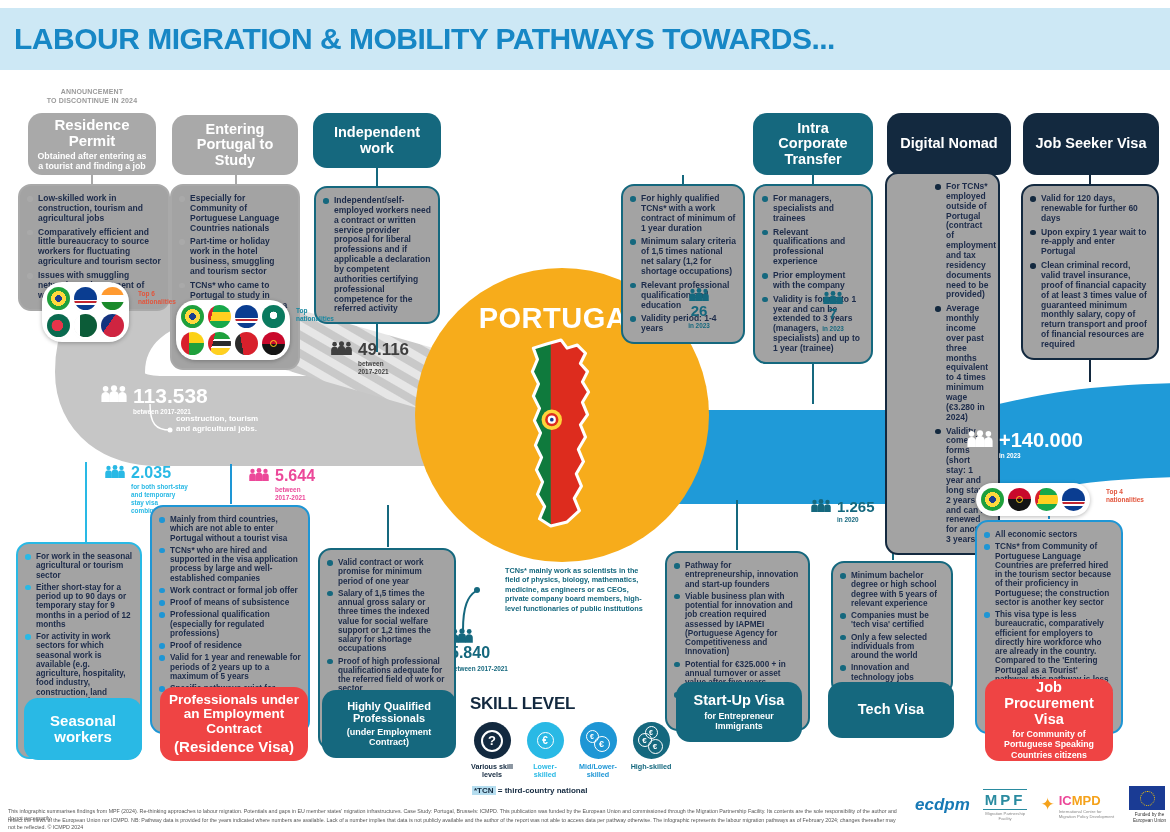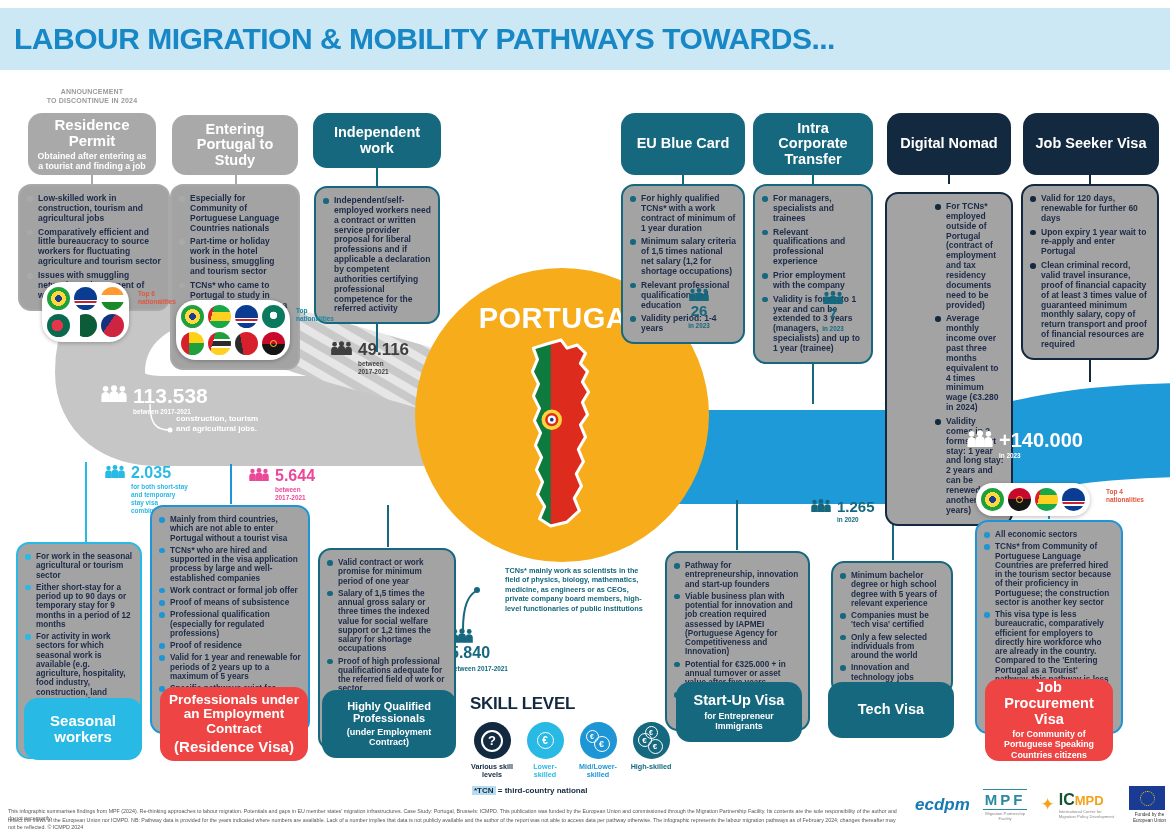--- a/index.html
+++ b/index.html
@@ -80,21 +80,21 @@
   .fnote .hl{background:#b5ddef;padding:0 2px;}
   
   .finep{position:absolute;left:8px;width:895px;font-size:5.3px;color:#555;line-height:1.4;z-index:4;}
   .logos{position:absolute;left:915px;top:786px;display:flex;align-items:center;gap:13px;z-index:4;}
   .ecdpm{font-style:italic;font-weight:800;font-size:17px;color:#1779b5;}
   .mpf{text-align:center;}
   .mpf .m{font-size:15px;color:#2a8ba0;letter-spacing:3px;font-weight:700;border-top:1.5px solid #2a8ba0;border-bottom:1.5px solid #2a8ba0;padding:1px 2px;}
   .mpf .msub{font-size:4.2px;color:#888;margin-top:1px;}
   .icmpd{display:flex;align-items:center;gap:4px;}
   .icmpd .dia{color:#f5a21b;font-size:17px;line-height:1;}
-  .icmpd .ic1{color:#14532d;font-weight:800;font-size:16px;}
+  .icmpd .ic1{color:#ec4899;font-weight:800;font-size:13px;}
   .icmpd .ic2{color:#f5a21b;font-weight:800;font-size:13px;}
   .icmpd .isub{font-size:4.2px;color:#888;line-height:1.2;}
   .euflag{width:36px;height:24px;background:#1a3b94;display:flex;align-items:center;justify-content:center;}
   .euflag .stars{width:13px;height:13px;border:1.4px dotted #ffcc00;border-radius:50%;}
   .eutxt{font-size:4.6px;color:#333;text-align:center;line-height:1.3;margin-top:2px;}
 </style>
 </head>
 <body>
 
 <div id="stage">
@@ -174,23 +174,20 @@
   <div class="card gray" style="left:28px;top:113px;width:128px;height:62px;">
     <div class="t" style="font-size:15px;">Residence Permit</div>
     <div class="sub">Obtained after entering as a tourist and finding a job</div>
   </div>
   <div class="card gray" style="left:172px;top:115px;width:126px;height:60px;">
     <div class="t">Entering Portugal to Study</div>
   </div>
   <div class="card teal" style="left:313px;top:113px;width:128px;height:55px;">
     <div class="t">Independent work</div>
   </div>
-  <div class="card teal" style="left:621px;top:113px;width:124px;height:62px;">
-    <div class="t">EU Blue Card</div>
-  </div>
   <div class="card teal" style="left:753px;top:113px;width:120px;height:62px;">
     <div class="t">Intra Corporate Transfer</div>
   </div>
   <div class="card navy" style="left:887px;top:113px;width:124px;height:62px;">
     <div class="t">Digital Nomad</div>
   </div>
   <div class="card navy" style="left:1023px;top:113px;width:136px;height:62px;">
     <div class="t">Job Seeker Visa</div>
   </div>
 
@@ -222,21 +219,21 @@
       </ul>
   </div>
   <div class="bbox b-teal" style="left:753px;top:184px;width:120px;">
     <ul class="blist">
         <li>For managers, specialists and trainees</li>
         <li>Relevant qualifications and professional experience</li>
         <li>Prior employment with the company</li>
         <li>Validity is for up to 1 year and can be extended to 3 years (managers, specialists) and up to 1 year (trainee)</li>
       </ul>
   </div>
-  <div class="bbox b-navy" style="left:885px;top:192px;width:128px;padding-left:48px;">
+  <div class="bbox b-navy" style="left:885px;top:172px;width:115px;padding-left:48px;">
     <ul class="blist">
         <li>For TCNs* employed outside of Portugal (contract of employment and tax residency documents need to be provided)</li>
         <li>Average monthly income over past three months equivalent to 4 times minimum wage (€3.280 in 2024)</li>
         <li>Validity comes in 2 forms (short stay: 1 year and long stay: 2 years and can be renewed for another 3 years)</li>
       </ul>
   </div>
   <div class="bbox b-navy" style="left:1021px;top:184px;width:138px;">
     <ul class="blist">
         <li>Valid for 120 days, renewable for further 60 days</li>
         <li>Upon expiry 1 year wait to re-apply and enter Portugal</li>

